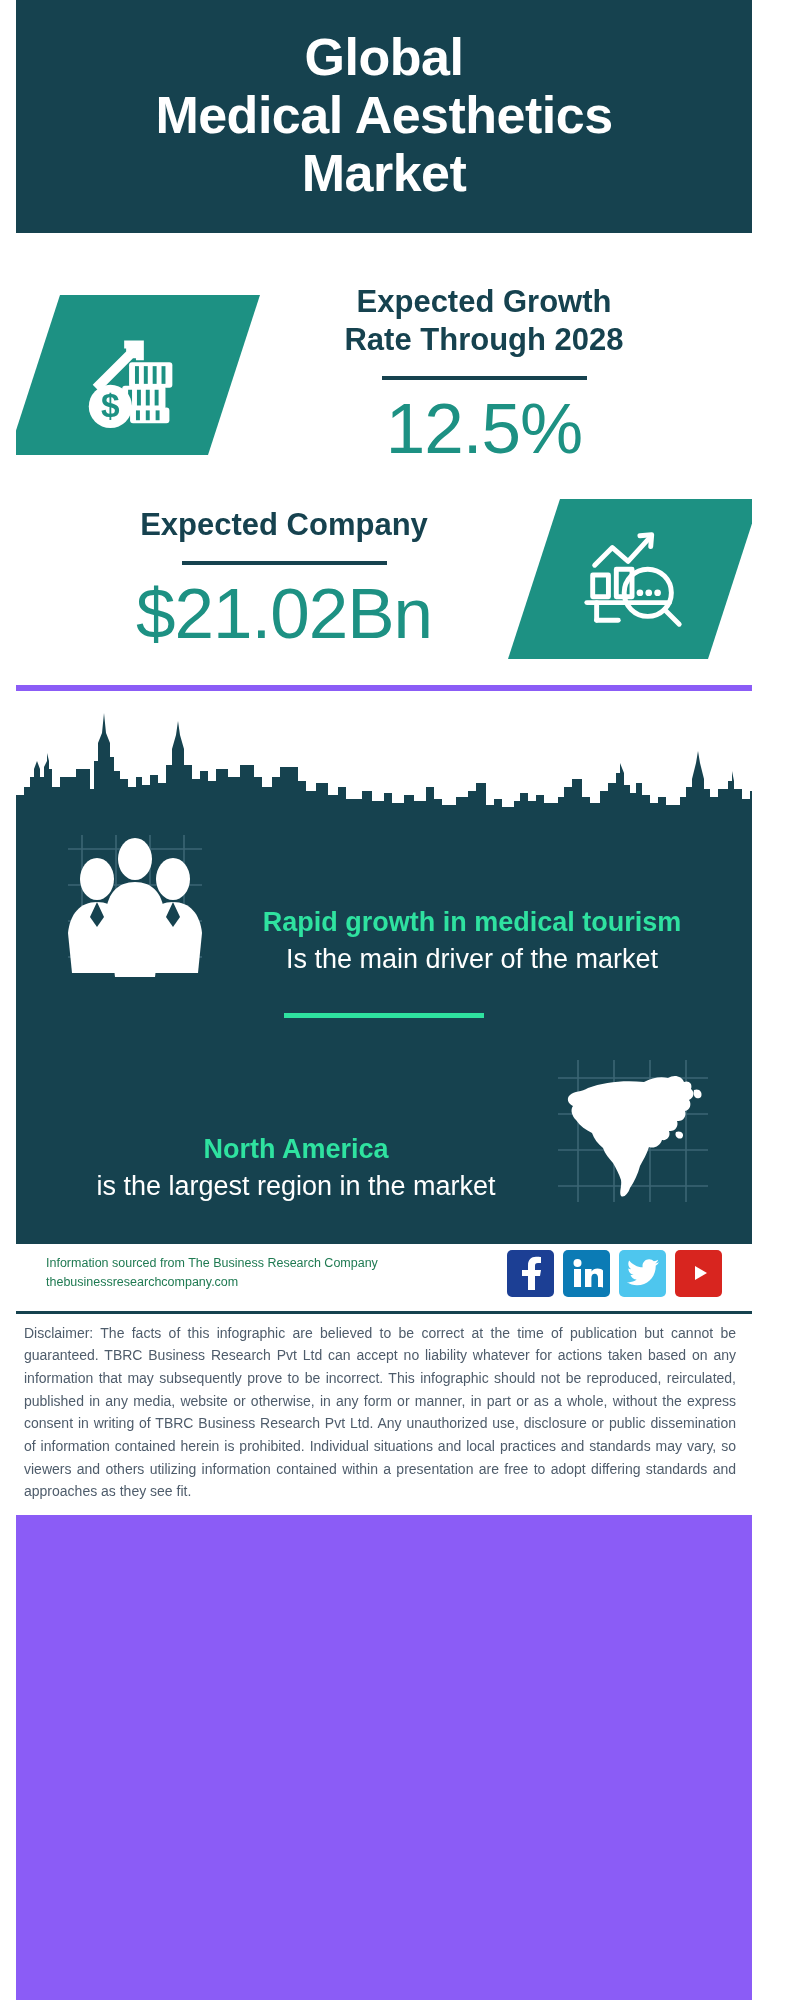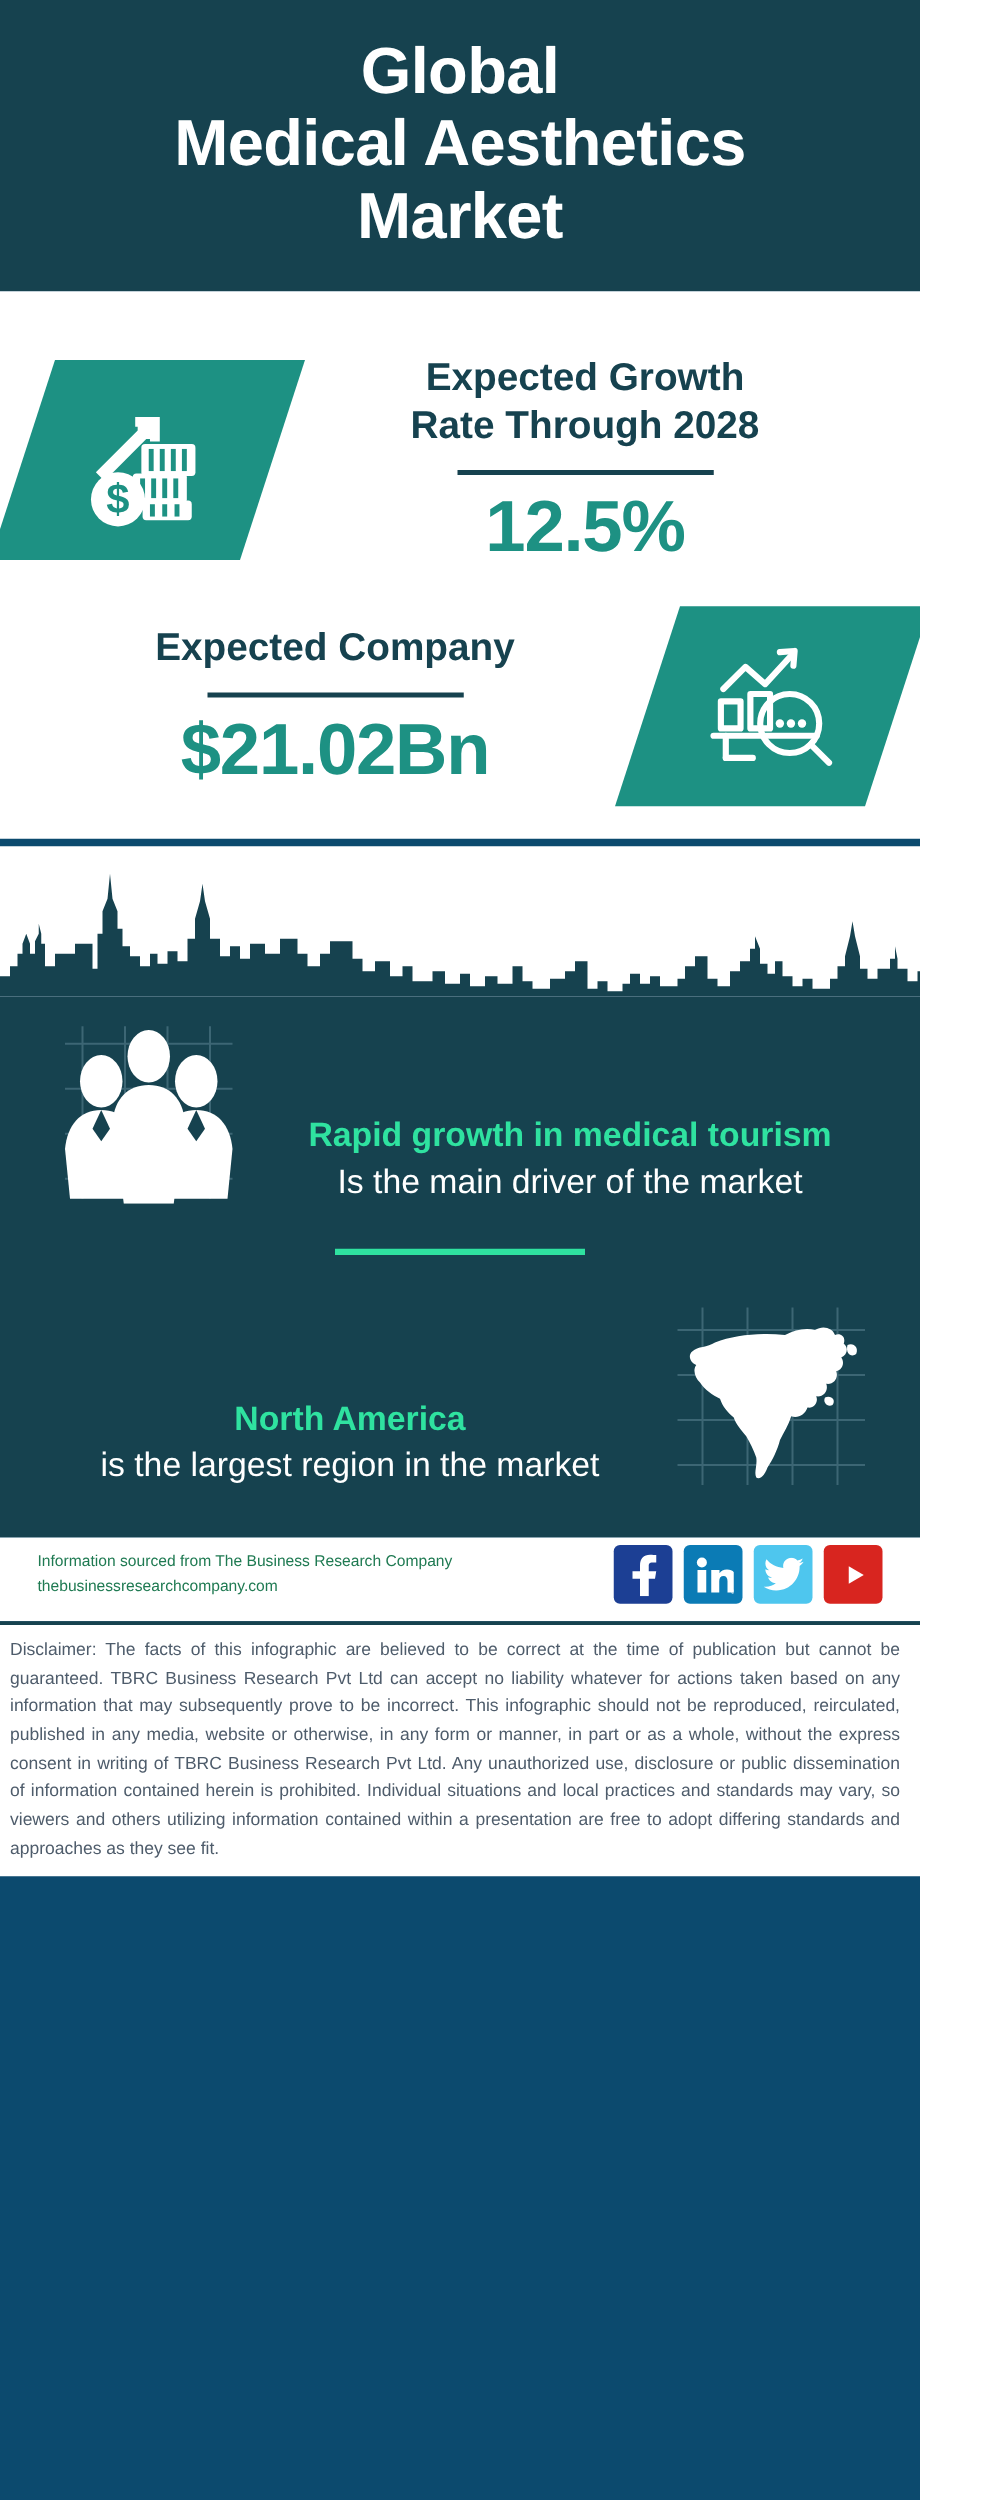--- a/index.html
+++ b/index.html
@@ -5,22 +5,23 @@
   * { margin:0; padding:0; box-sizing:border-box; }
   html, body {
     width:800px;
     background:#ffffff;
     font-family:"Liberation Sans", sans-serif;
   }
   .page {
     position:relative;
     width:736px;
     min-height:2000px;
-    background:#0c4a6e;
+    background:#8b5cf6;
     overflow:hidden;
+    margin-left:16px;
   }
 
   
   .header {
     background:#16424f;
     padding:28px 40px 30px 40px;
     text-align:center;
   }
   .header h1 {
     color:#ffffff;
@@ -74,22 +75,22 @@
     line-height:1.25;
   }
   .stat-rule {
     width:205px;
     height:4px;
     background:#16424f;
     margin:16px auto 12px auto;
   }
   .stat-value {
     color:#1d9183;
-    font-size:58px;
-    font-weight:bold;
+    font-size:71px;
+    font-weight:normal;
     line-height:1.05;
     letter-spacing:-1px;
   }
 
   
   .skyline-wrap {
     position:relative;
     width:800px;
     height:120px;
     margin-top:6px;

